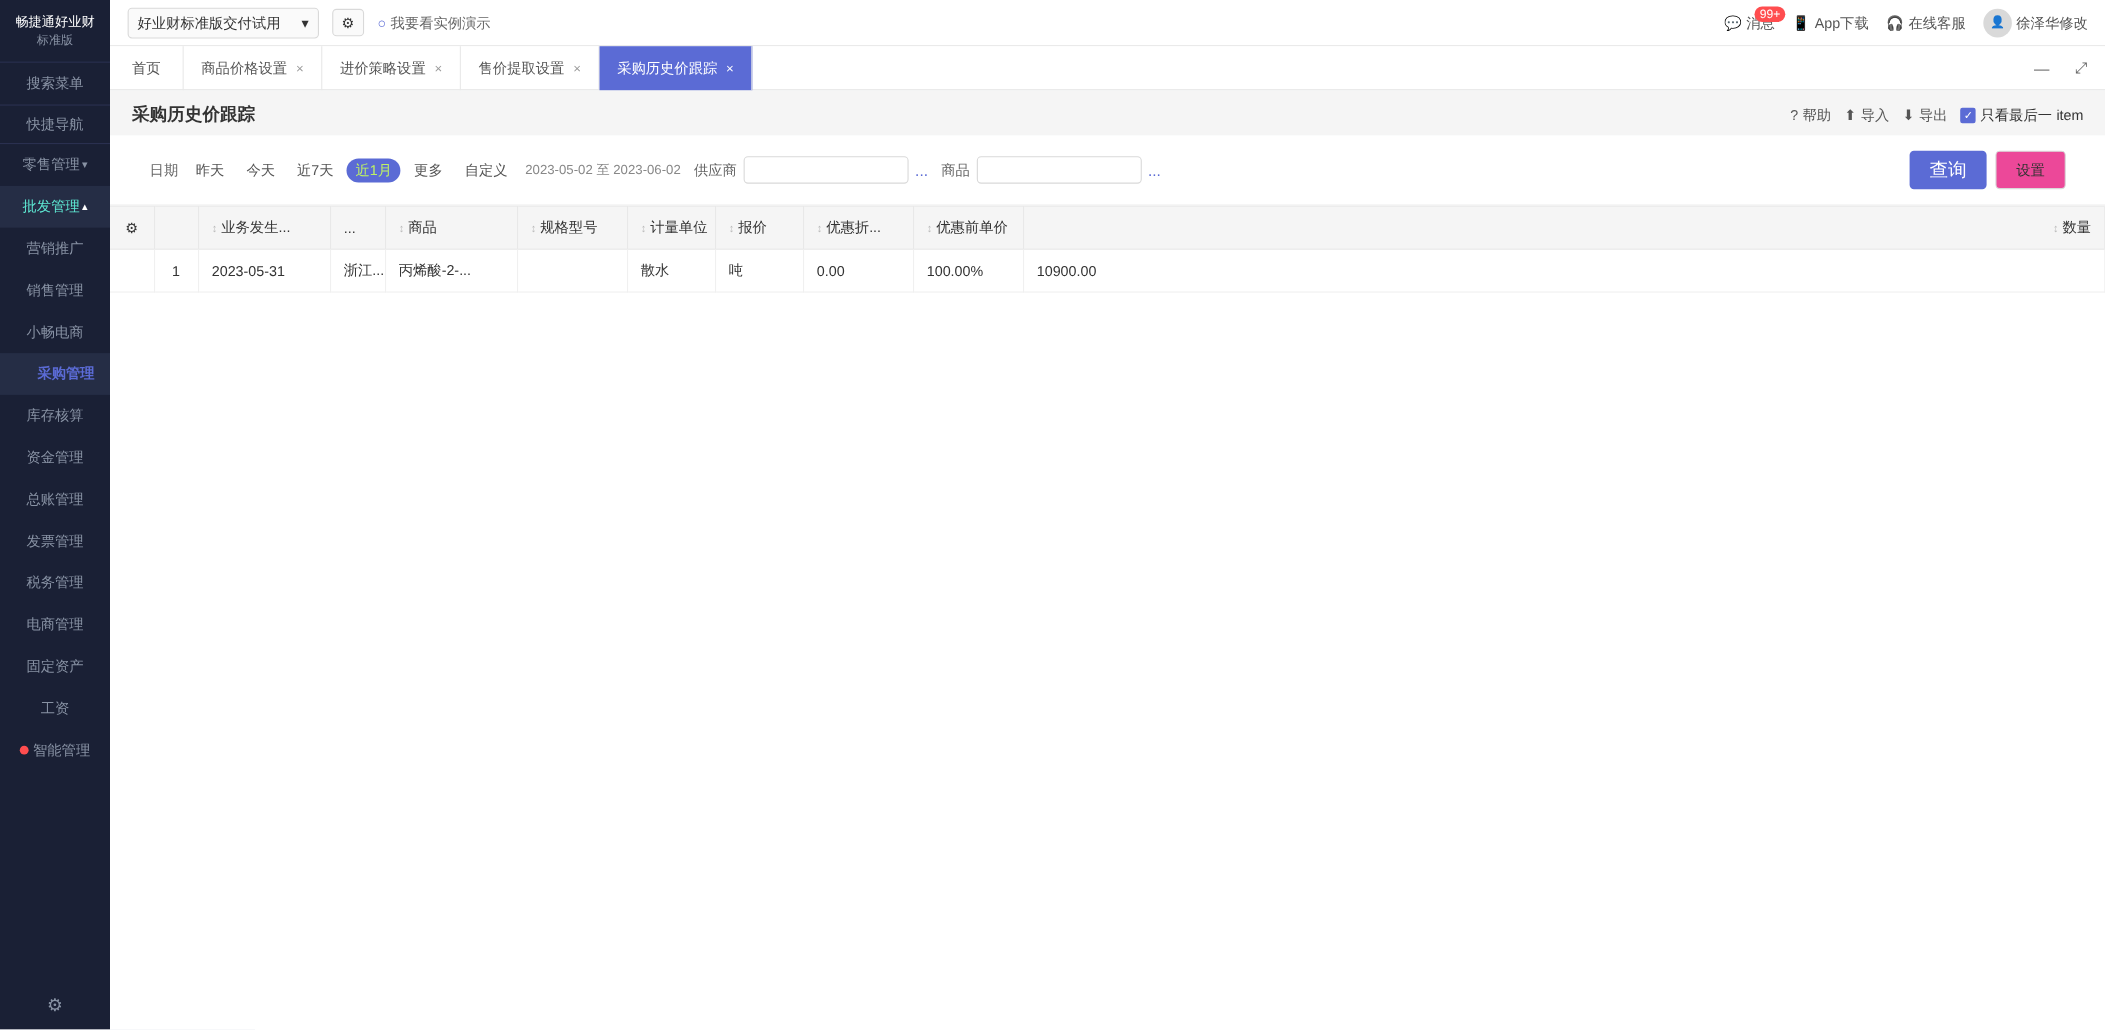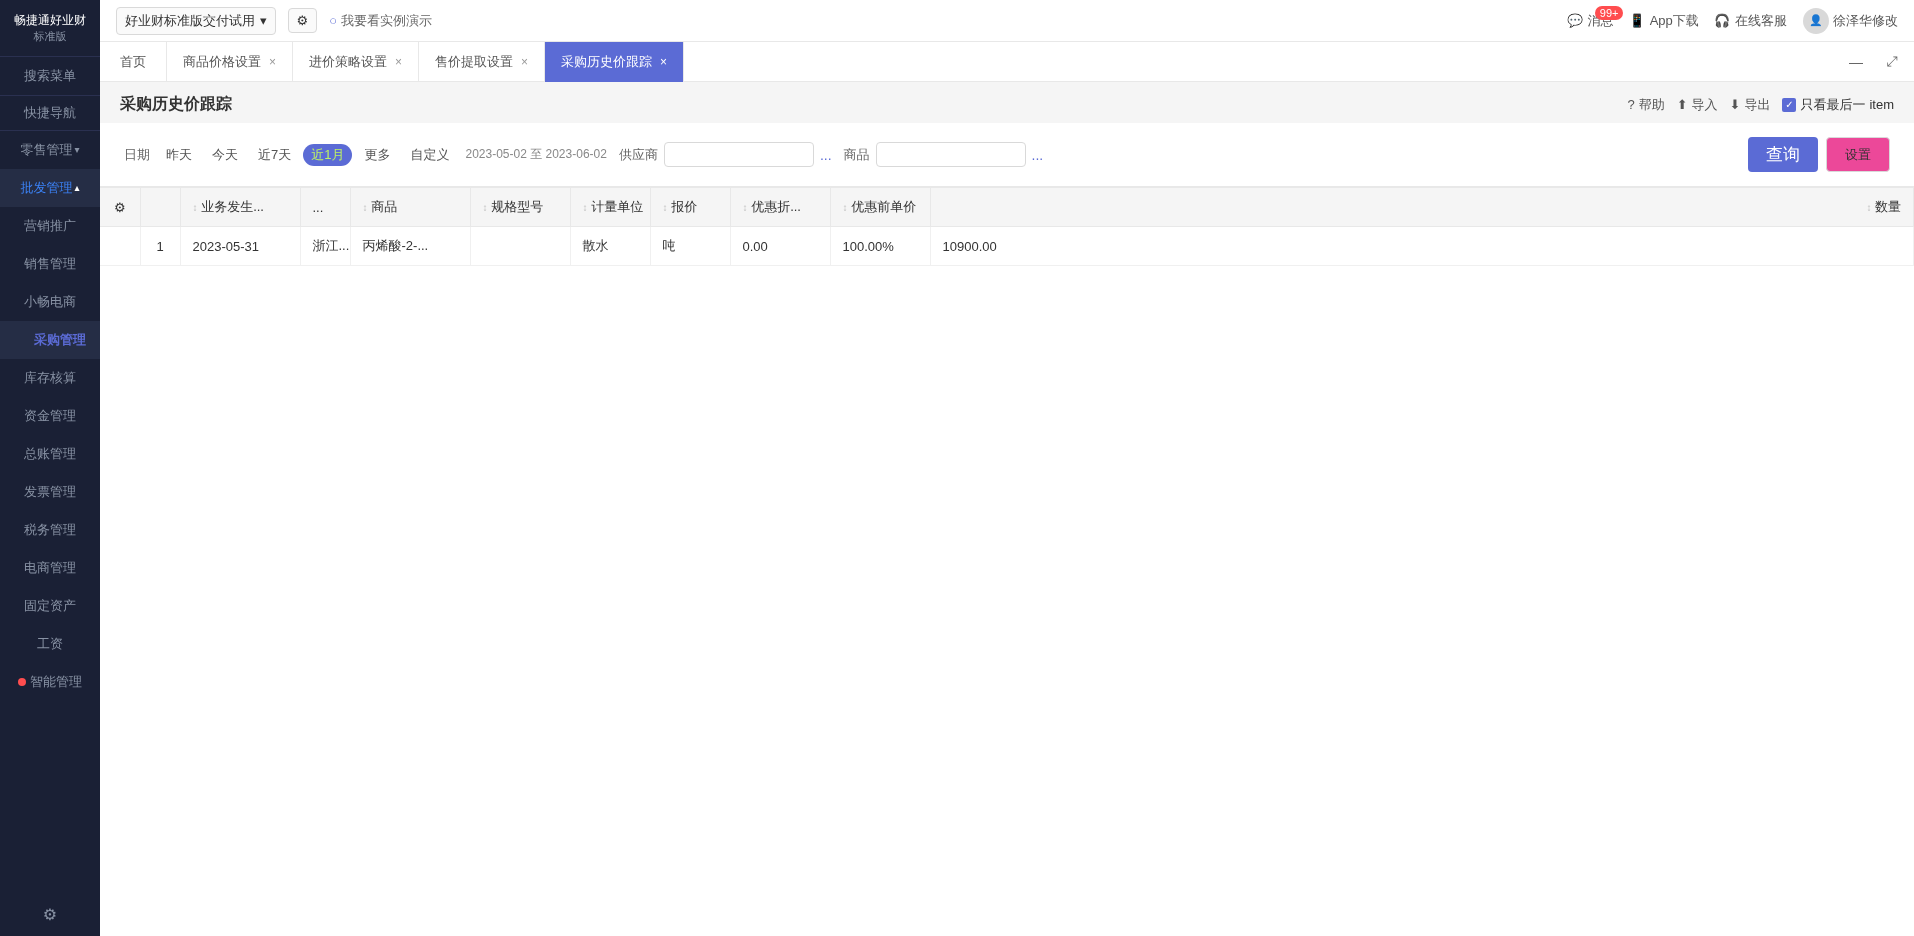--- a/index.html
+++ b/index.html
@@ -96,21 +96,21 @@
       background: #fff;
       display: flex;
       align-items: center;
       padding: 0 16px;
       border-bottom: 1px solid #e8e8e8;
       gap: 12px;
     }
     .topbar-selector {
       display: flex;
       align-items: center;
-      gap: 5px;
+      gap: 19px;
       color: #333;
       font-size: 13px;
       cursor: pointer;
       padding: 4px 8px;
       border: 1px solid #d9d9d9;
       border-radius: 4px;
       background: #fafafa;
     }
     .topbar-demo {
       display: flex;
@@ -259,21 +259,21 @@
       display: flex;
       align-items: center;
       justify-content: center;
       color: #fff;
       font-size: 10px;
     }
 
     
     .filter-area {
       background: #fff;
-      padding: 14px 24px;
+      padding: 14px 36px;
       display: flex;
       align-items: center;
       gap: 12px;
       flex-wrap: wrap;
       border-bottom: 1px solid #e8e8e8;
     }
     .filter-group {
       display: flex;
       align-items: center;
       gap: 8px;
@@ -451,21 +451,21 @@
   </div>
 
   <div class="sidebar-item">
     <div class="sidebar-item-row">
       <span>零售管理</span>
       <span class="arrow-icon">▾</span>
     </div>
   </div>
   <div class="sidebar-item" style="background:#252d45;">
     <div class="sidebar-item-row">
-      <span style="color:#3b82f6;">批发管理</span>
+      <span style="color:#5eead4;">批发管理</span>
       <span class="arrow-icon" style="color:#fff;">▴</span>
     </div>
   </div>
   <div class="sidebar-item">
     <span>营销推广</span>
   </div>
   <div class="sidebar-item">
     <span>销售管理</span>
   </div>
   <div class="sidebar-item">

